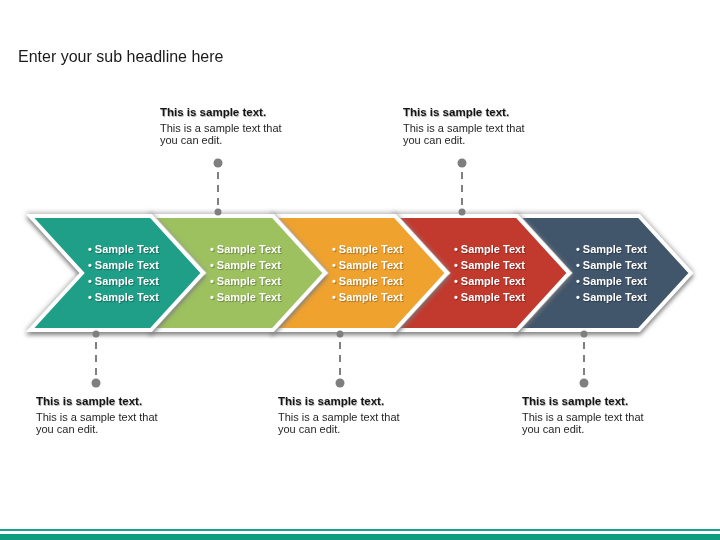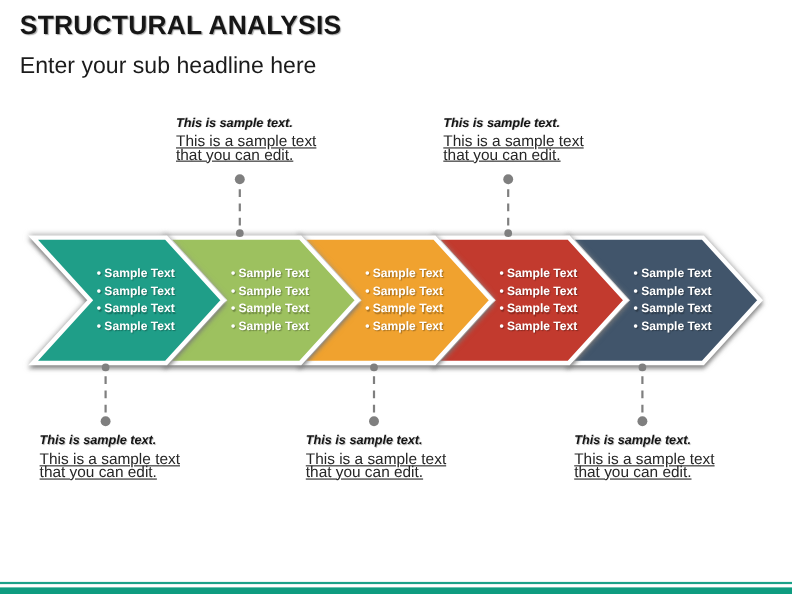--- a/index.html
+++ b/index.html
@@ -10,21 +10,21 @@
   .slide{position:absolute;inset:0;}
 
   
   .slide-title{
     position:absolute;left:18px;top:10px;margin:0;
     font-size:24px;font-weight:700;color:#161616;letter-spacing:.2px;
     text-shadow:1px 1px 1px rgba(0,0,0,.35);
   }
   .slide-subtitle{
     position:absolute;left:18px;top:48px;margin:0;
-    font-size:21px;font-weight:400;color:#1b1b1b;
+    font-size:16px;font-weight:400;color:#1b1b1b;
   }
 
   
   svg.diagram{position:absolute;left:0;top:0;}
   .chev{
     stroke:#ffffff;stroke-width:4;stroke-linejoin:miter;
     filter:drop-shadow(0 3px 2px rgba(115,115,115,.80)) drop-shadow(0 -2px 2px rgba(150,150,150,.55));
   }
   .conn-line{stroke:#7f7f7f;stroke-width:2;stroke-dasharray:7 6;}
   .conn-dot{fill:#7f7f7f;}
@@ -37,36 +37,34 @@
     font-weight:bold;
   }
   .bullet-line{white-space:nowrap;}
   .bullet-glyph{margin-right:3px;}
 
   
   .callout{position:absolute;width:142px;}
   .callout-title{
     margin:0 0 5px 0;font-size:11.5px;font-weight:700;color:#151515;
     text-shadow:.7px .7px .7px rgba(0,0,0,.30);
-    font-style:italic;
   }
   .callout-body{
-    margin:0;font-size:14px;line-height:11.5px;color:#262626;width:132px;text-decoration:underline;
+    margin:0;font-size:11px;line-height:11.5px;color:#262626;width:132px;
   }
 
   
   .footer-line{position:absolute;left:0;width:720px;top:529px;height:2px;}
   .footer-bar{position:absolute;left:0;width:720px;top:534px;height:6px;}
 </style>
 </head>
 <body>
 
 <div class="slide">
 
-  <h1 class="slide-title">STRUCTURAL ANALYSIS</h1>
   <p class="slide-subtitle">Enter your sub headline here</p>
 
   <svg class="diagram" width="720" height="540" viewBox="0 0 720 540">
 
     <polygon class="chev" points="518,216 639,216 691,273 639,330 518,330 570,273" fill="#41556B"></polygon>
     <polygon class="chev" points="396,216 517,216 569,273 517,330 396,330 448,273" fill="#C23A2E"></polygon>
     <polygon class="chev" points="274,216 395,216 447,273 395,330 274,330 326,273" fill="#F0A22F"></polygon>
     <polygon class="chev" points="152,216 273,216 325,273 273,330 152,330 204,273" fill="#9DC15F"></polygon>
     <polygon class="chev" points="30,216 151,216 203,273 151,330 30,330 82,273" fill="#1F9E88"></polygon>
 

